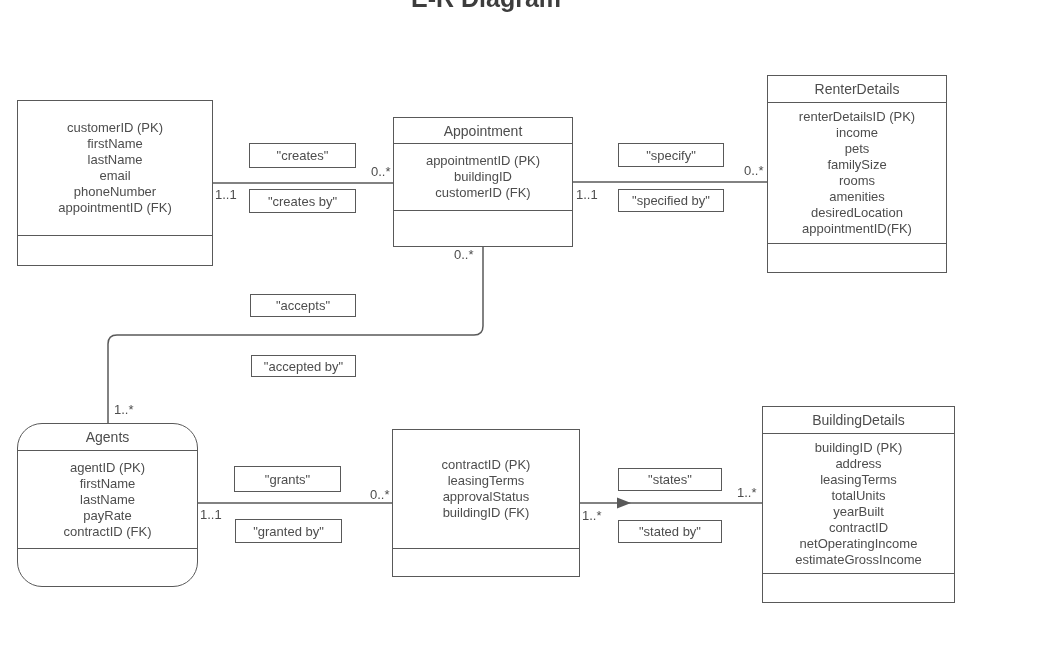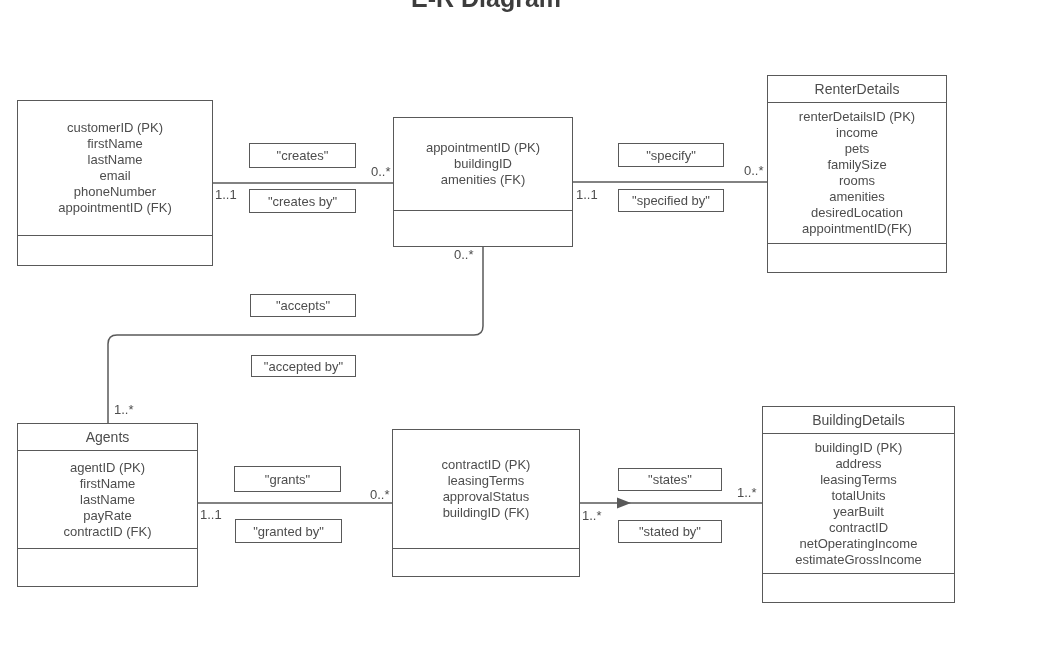--- a/index.html
+++ b/index.html
@@ -108,42 +108,43 @@
           <div class="attr-row">customerID (PK)</div>
           <div class="attr-row">firstName</div>
           <div class="attr-row">lastName</div>
           <div class="attr-row">email</div>
           <div class="attr-row">phoneNumber</div>
           <div class="attr-row">appointmentID (FK)</div>
         </div>
         <div class="entity-footer" style="height: 29px;"></div>
       </div>
       <div class="entity" style="left: 393px; top: 117px; width: 180px; height: 130px;">
+        <div class="entity-header" style="height: 26px;">Appointment</div>
         <div class="entity-attrs">
           <div class="attr-row">appointmentID (PK)</div>
           <div class="attr-row">buildingID</div>
-          <div class="attr-row">amenities (FK)</div>
+          <div class="attr-row">customerID (FK)</div>
         </div>
         <div class="entity-footer" style="height: 35px;"></div>
       </div>
       <div class="entity" style="left: 767px; top: 75px; width: 180px; height: 198px;">
         <div class="entity-header" style="height: 27px;">RenterDetails</div>
         <div class="entity-attrs">
           <div class="attr-row">renterDetailsID (PK)</div>
           <div class="attr-row">income</div>
           <div class="attr-row">pets</div>
           <div class="attr-row">familySize</div>
           <div class="attr-row">rooms</div>
           <div class="attr-row">amenities</div>
           <div class="attr-row">desiredLocation</div>
           <div class="attr-row">appointmentID(FK)</div>
         </div>
         <div class="entity-footer" style="height: 28px;"></div>
       </div>
-      <div class="entity" style="left: 17px; top: 423px; width: 181px; height: 164px;">
+      <div class="entity" style="left: 17px; top: 423px; width: 181px; height: 164px; border-radius: 25px;">
         <div class="entity-header" style="height: 27px;">Agents</div>
         <div class="entity-attrs">
           <div class="attr-row">agentID (PK)</div>
           <div class="attr-row">firstName</div>
           <div class="attr-row">lastName</div>
           <div class="attr-row">payRate</div>
           <div class="attr-row">contractID (FK)</div>
         </div>
         <div class="entity-footer" style="height: 37px;"></div>
       </div>

